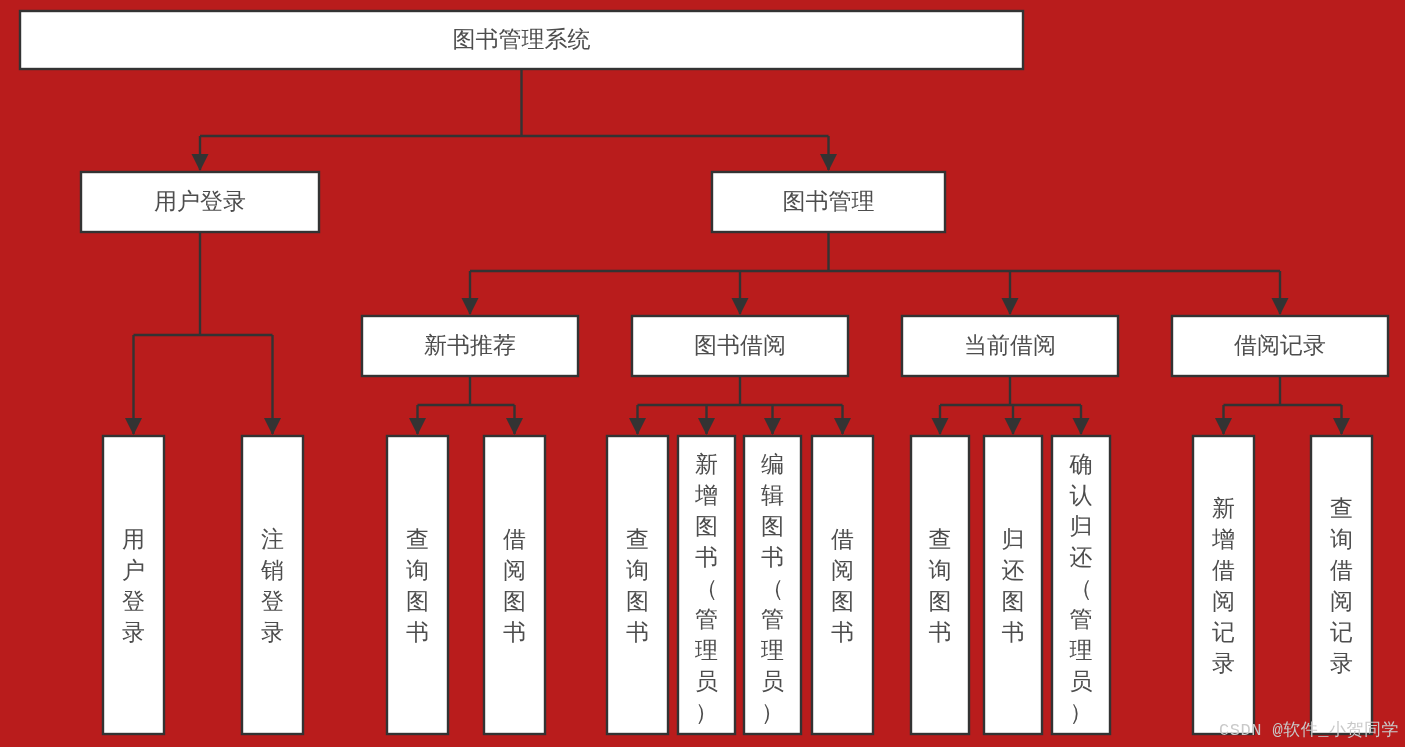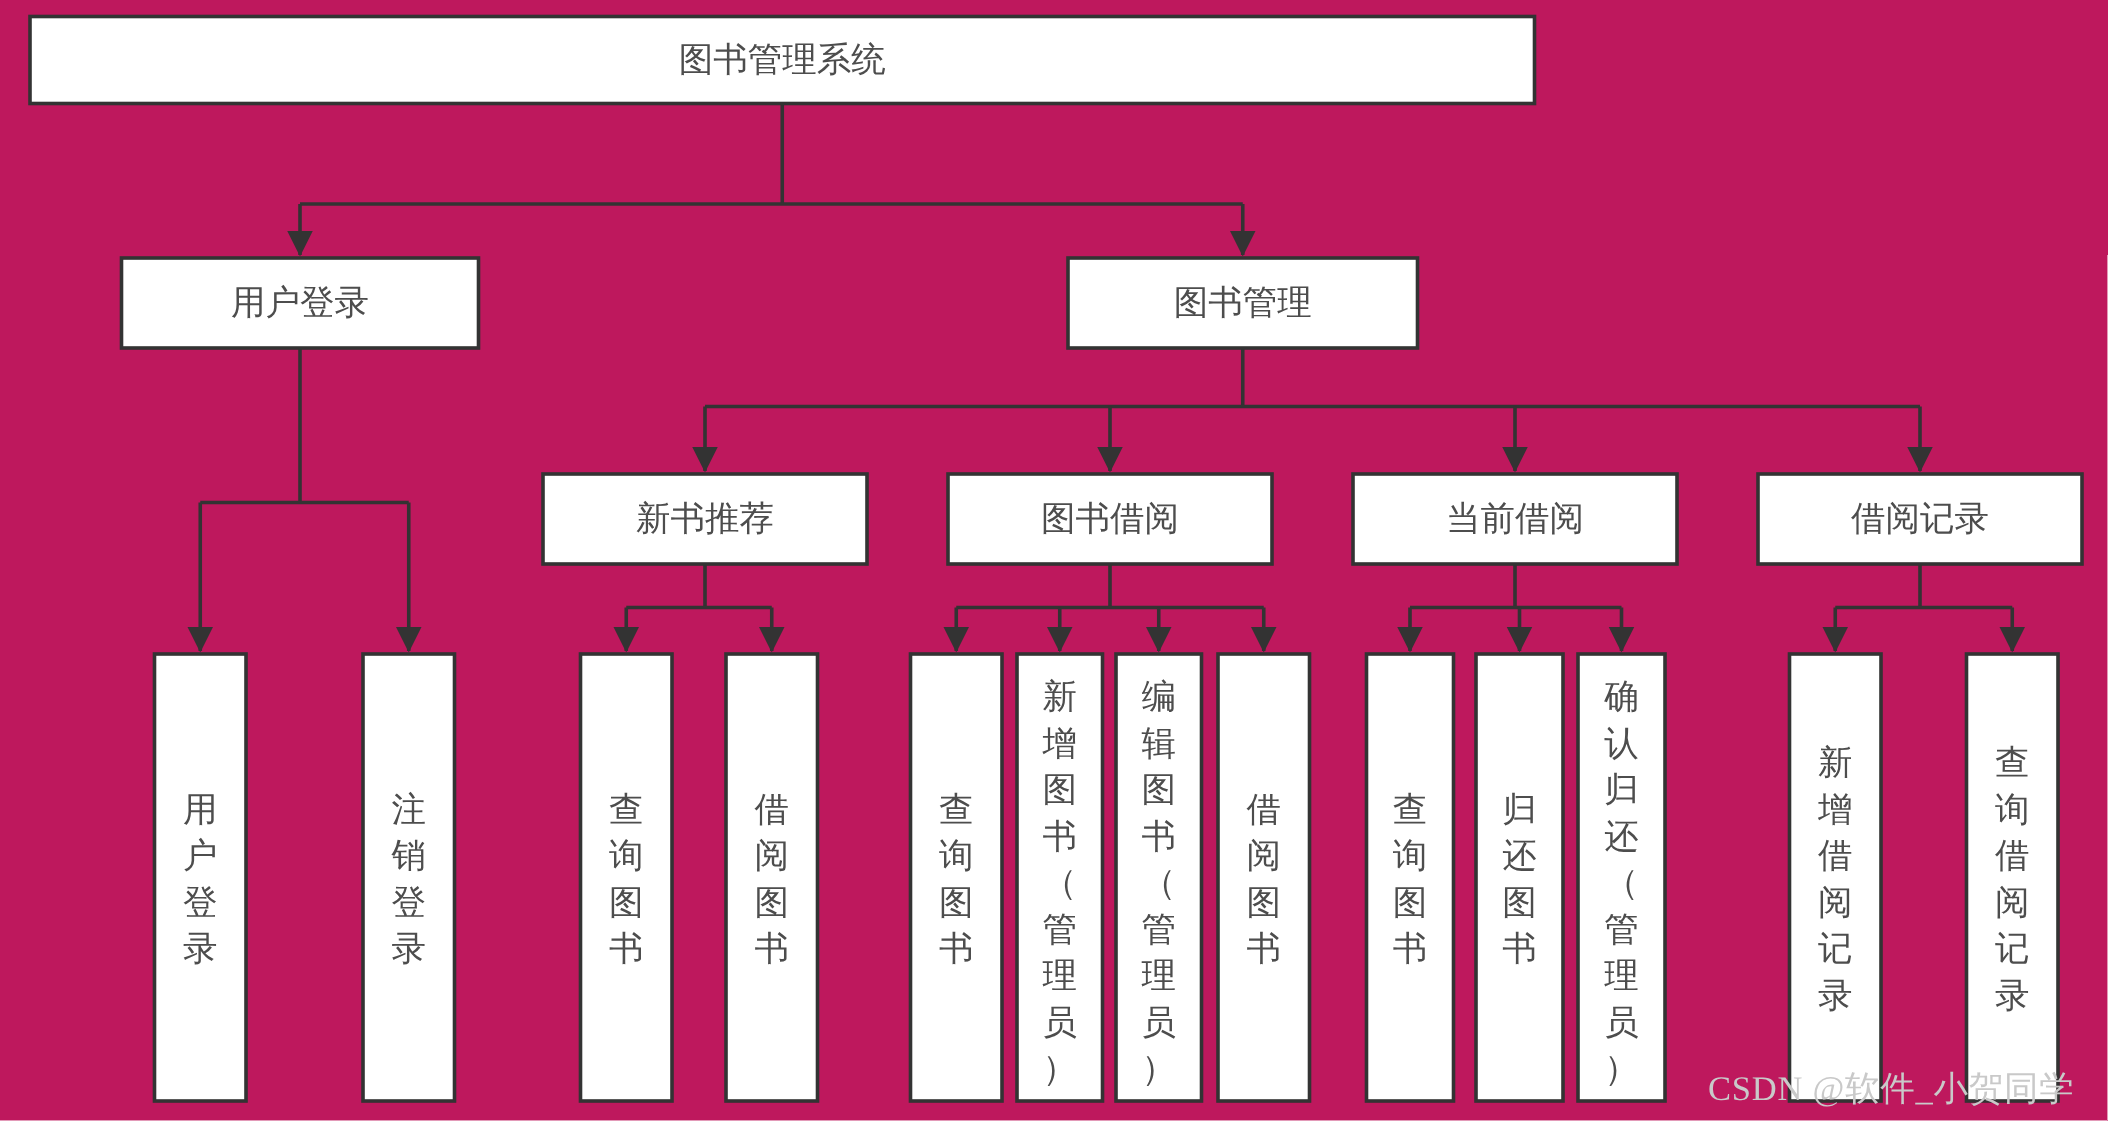--- a/index.html
+++ b/index.html
@@ -8,21 +8,21 @@
     padding: 0;
     background: #ffffff;
   }
   body {
     font-family: "Liberation Sans", "DejaVu Sans", sans-serif;
   }
   #canvas {
     position: relative;
     width: 1405px;
     height: 747px;
-    background: #be185d;
+    background: #b91c1c;
     overflow: hidden;
   }
   svg#diagram {
     position: absolute;
     left: 0;
     top: 0;
     width: 1405px;
     height: 747px;
   }
   .node-rect {
@@ -47,25 +47,25 @@
     stroke: #333333;
     stroke-width: 2.4;
     fill: none;
   }
   .arrow-head {
     fill: #333333;
     stroke: none;
   }
   .watermark {
     position: absolute;
-    right: 22px;
+    right: 6px;
     bottom: 6px;
     color: #c9c9c9;
-    font-size: 23px;
-    font-family: Liberation Serif, serif;
+    font-size: 17px;
+    font-family: Liberation Mono, monospace;
     letter-spacing: 0.5px;
     white-space: nowrap;
     user-select: none;
   }
 </style>
 </head>
 <body>
 
 <div id="canvas">
   <svg id="diagram" viewBox="0 0 1405 747">

